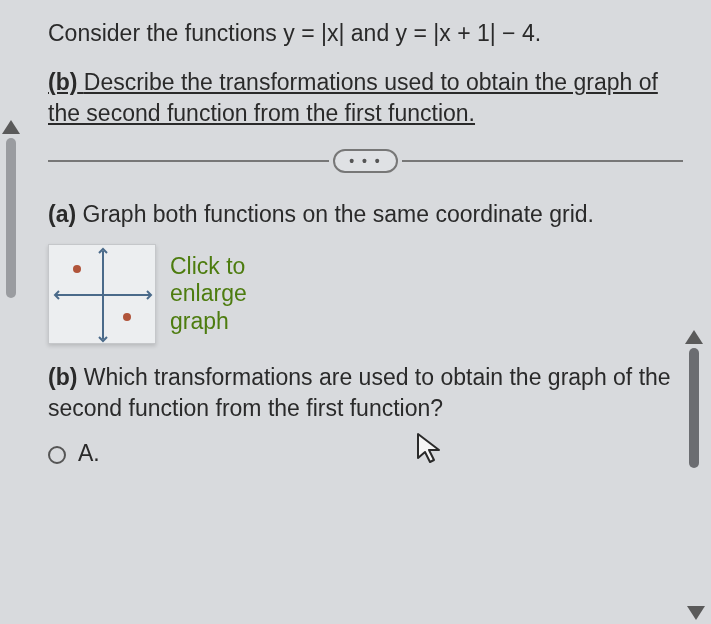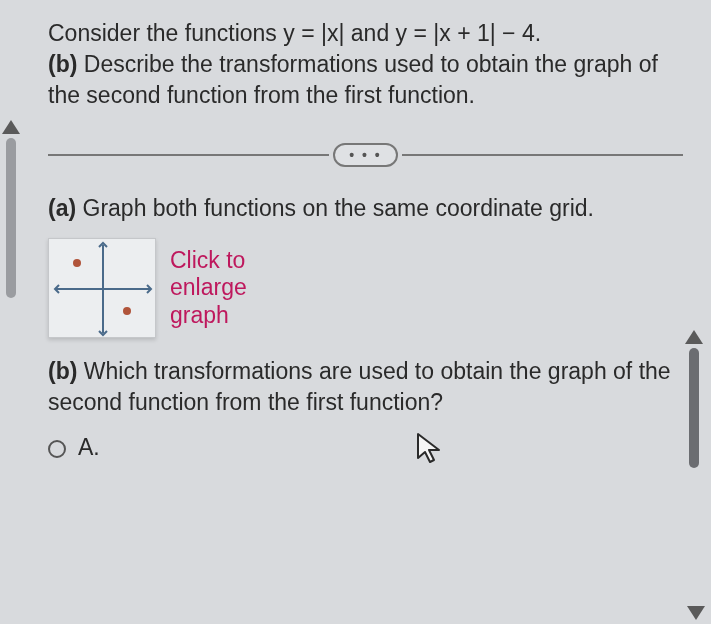--- a/index.html
+++ b/index.html
@@ -10,23 +10,23 @@
       background: #d8dadd;
       color: #2a2a2a;
       position: relative;
       overflow: hidden;
     }
     .page {
       padding: 18px 28px 0 48px;
       font-size: 23px;
       line-height: 1.35;
     }
-    .intro { }
+    .intro { margin-bottom: 18px; }
     .part { margin-bottom: 14px; }
-    .part-b-top { margin-bottom: 32px; }
+    .part-b-top { margin-bottom: 20px; text-decoration: underline; }
     .divider-row {
       display: flex;
       align-items: center;
       margin: 18px 0 26px 0;
     }
     .hr {
       flex: 1;
       border: none;
       border-top: 2px solid #777;
       height: 0;
@@ -57,21 +57,21 @@
       height: 100px;
       background: #eceef0;
       border: 1px solid #c5c7ca;
       box-shadow: 0 2px 4px rgba(0,0,0,0.15);
       position: relative;
     }
     .graph-box svg { display: block; }
     .graph-label {
       font-size: 23px;
       line-height: 1.2;
-      color: #be185d;
+      color: #4d7c0f;
     }
     .cursor {
       position: absolute;
       left: 415px;
       top: 432px;
       pointer-events: none;
     }
     .left-scroll {
       position: absolute;
       left: 0;

